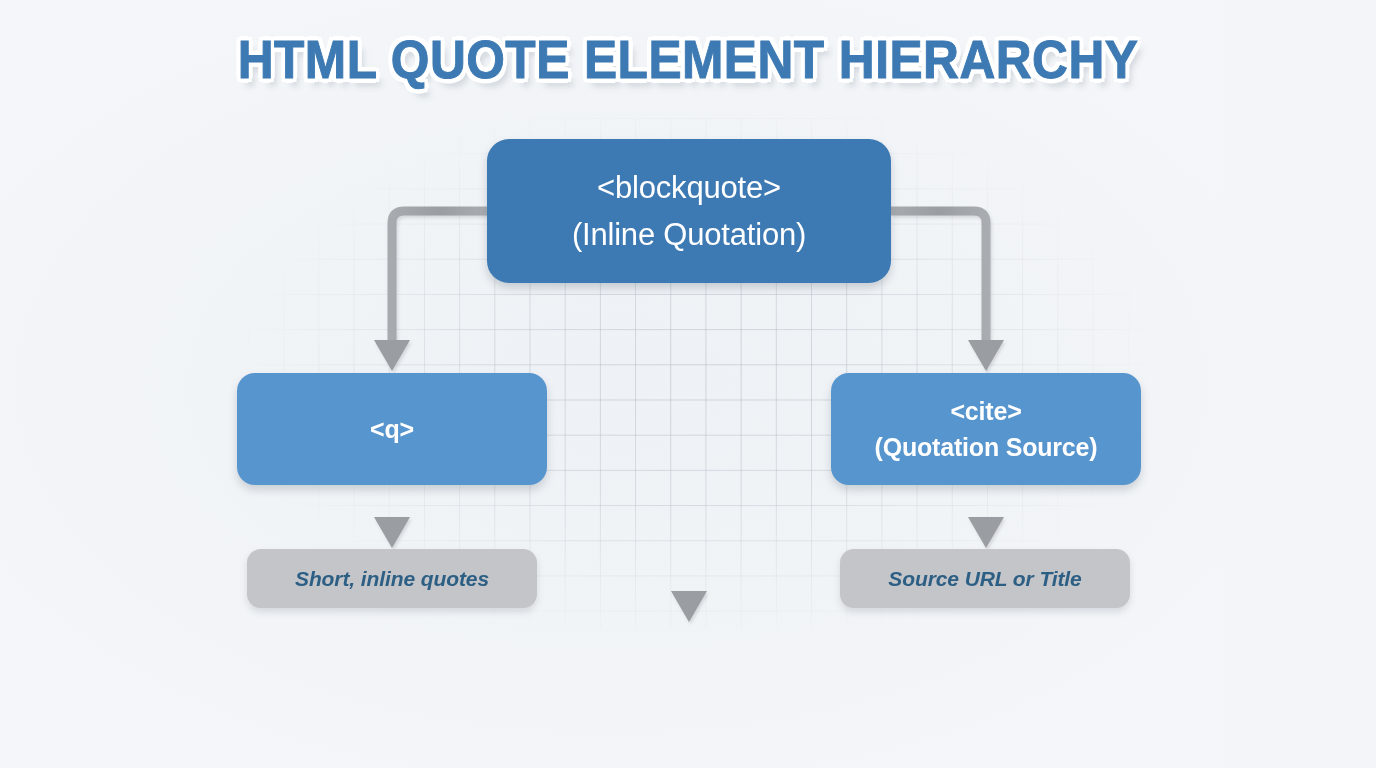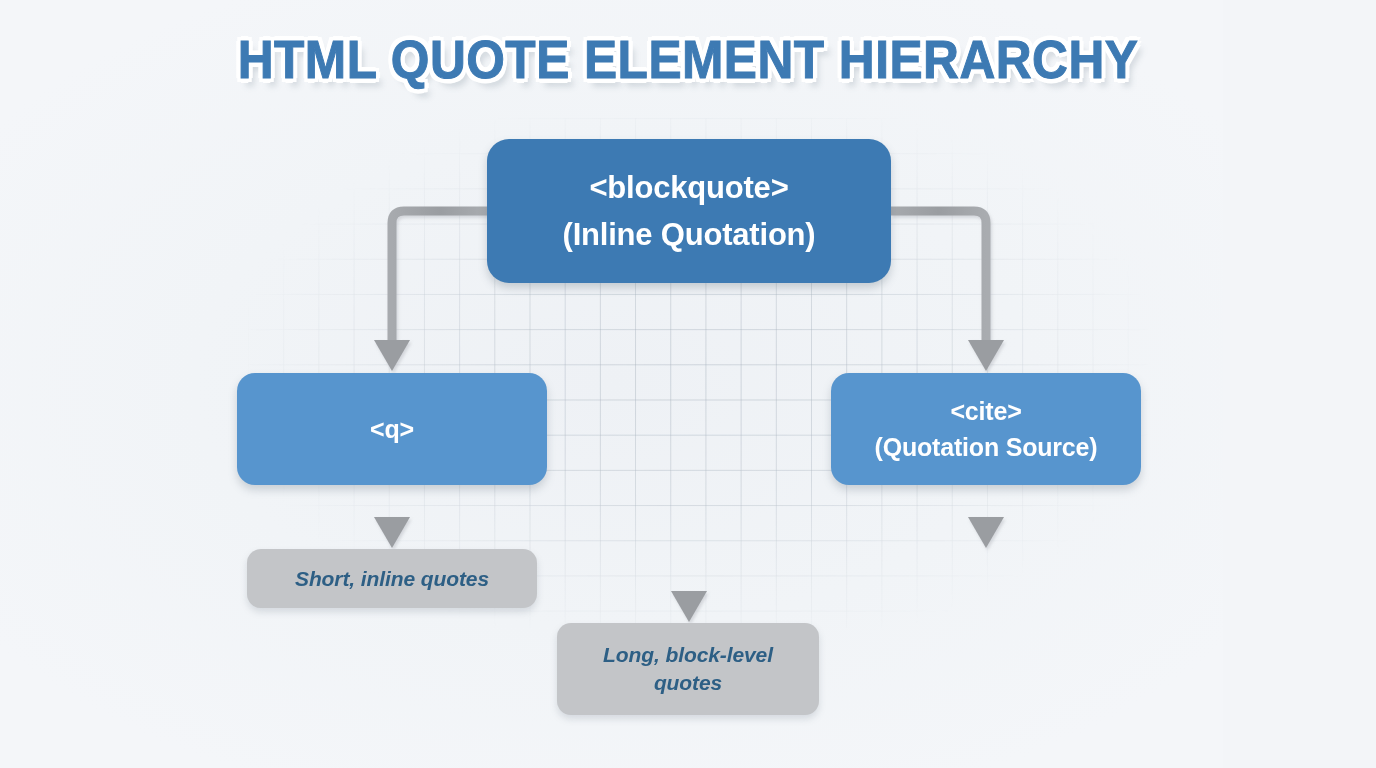--- a/index.html
+++ b/index.html
@@ -96,21 +96,21 @@
 
   .node.root {
     left: 487px;
     top: 139px;
     width: 404px;
     height: 144px;
     background: #3d7ab3;
     border-radius: 22px;
     color: #ffffff;
     font-size: 31px;
-    font-weight: 700;
+    font-weight: 400;
     line-height: 1.52;
     letter-spacing: -0.2px;
     box-shadow: 0 5px 9px rgba(100,115,130,0.30);
   }
 
   .node.branch {
     width: 310px;
     height: 112px;
     background: #5795ce;
     border-radius: 18px;
@@ -205,19 +205,18 @@
 
   <div class="node branch right">
     <span class="line">&lt;cite&gt;</span>
     <span class="line">(Quotation Source)</span>
   </div>
 
   <div class="node leaf leaf-left">
     <span class="line">Short, inline quotes</span>
   </div>
 
-  <div class="node leaf leaf-center">
-    <span class="line">Long, block-level</span>
-    <span class="line">quotes</span>
-  </div>
-
+
+  <div class="node leaf leaf-right">
+    <span class="line">Source URL or Title</span>
+  </div>
 
 </div>
 
 </body></html>

